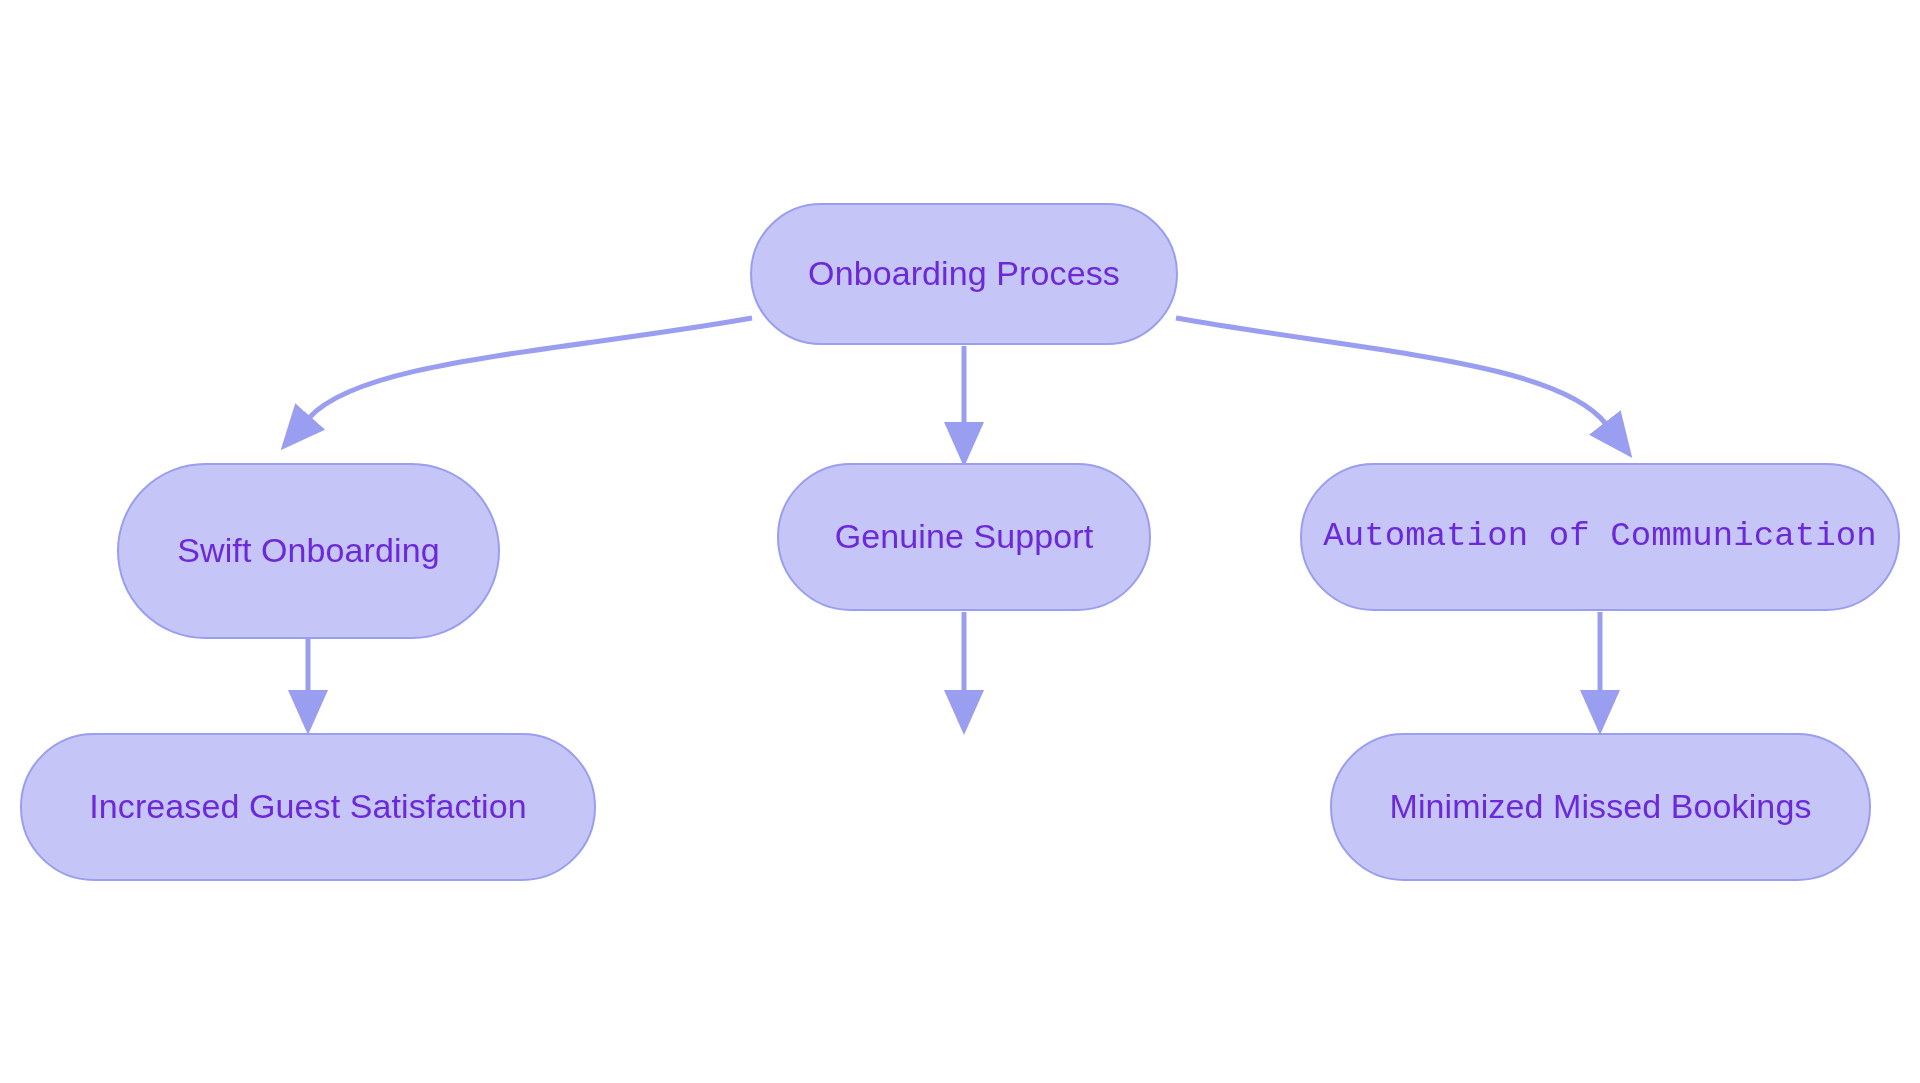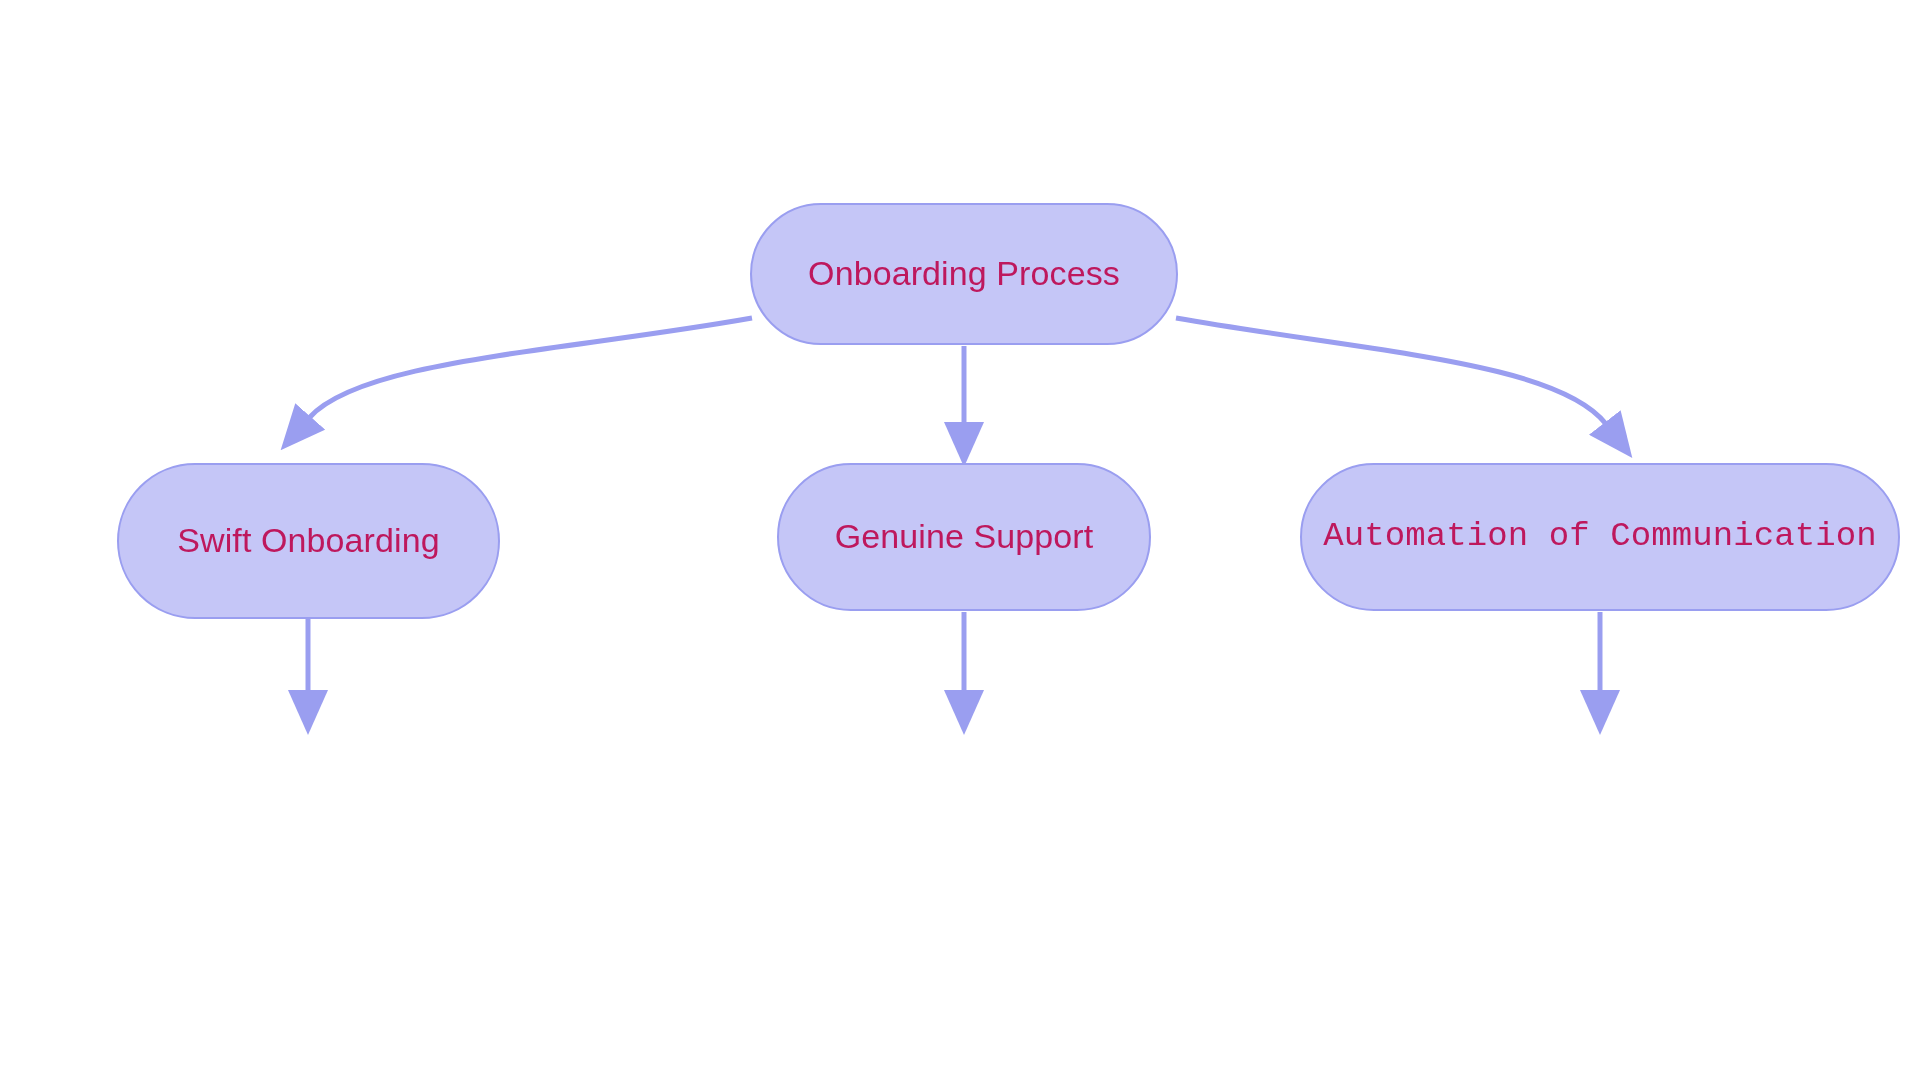--- a/index.html
+++ b/index.html
@@ -42,37 +42,37 @@
     color: #3333cc;
     font-size: 34px;
     font-weight: 400;
     letter-spacing: 0.1px;
     line-height: 1.1;
     white-space: nowrap;
     text-align: center;
   }
   .node-label {
     display: block;
-    color: #be185d;
+    color: #6d28d9;
   }
 
   
   #node-onboarding-process {
     left: 750px;
     top: 203px;
     width: 428px;
     height: 142px;
   }
 
   
   #node-swift-onboarding {
     left: 117px;
     top: 463px;
     width: 383px;
-    height: 156px;
+    height: 176px;
   }
   #node-genuine-support {
     left: 777px;
     top: 463px;
     width: 374px;
     height: 148px;
     align-items: center;
   }
   #node-automation-of-communication {
     left: 1300px;
@@ -136,16 +136,22 @@
   </div>
 
   <div class="node" id="node-genuine-support">
     <span class="node-label">Genuine Support</span>
   </div>
 
   <div class="node" id="node-automation-of-communication">
     <span class="node-label">Automation of Communication</span>
   </div>
 
+  <div class="node" id="node-increased-guest-satisfaction">
+    <span class="node-label">Increased Guest Satisfaction</span>
+  </div>
 
 
+  <div class="node" id="node-minimized-missed-bookings">
+    <span class="node-label">Minimized Missed Bookings</span>
+  </div>
 
 </div>
 
 </body></html>

